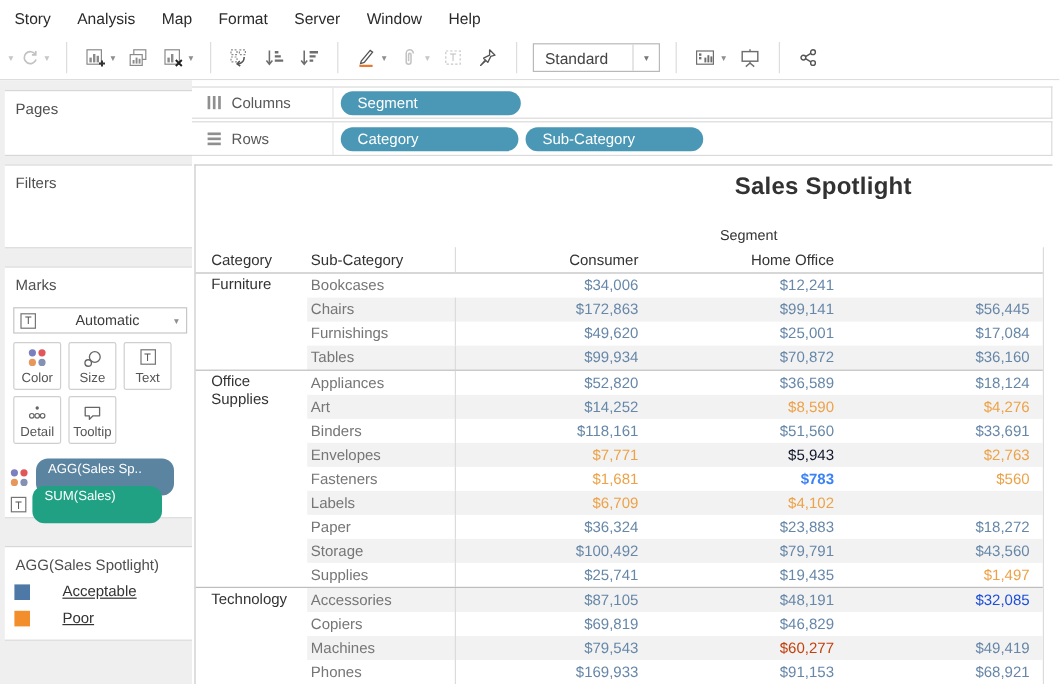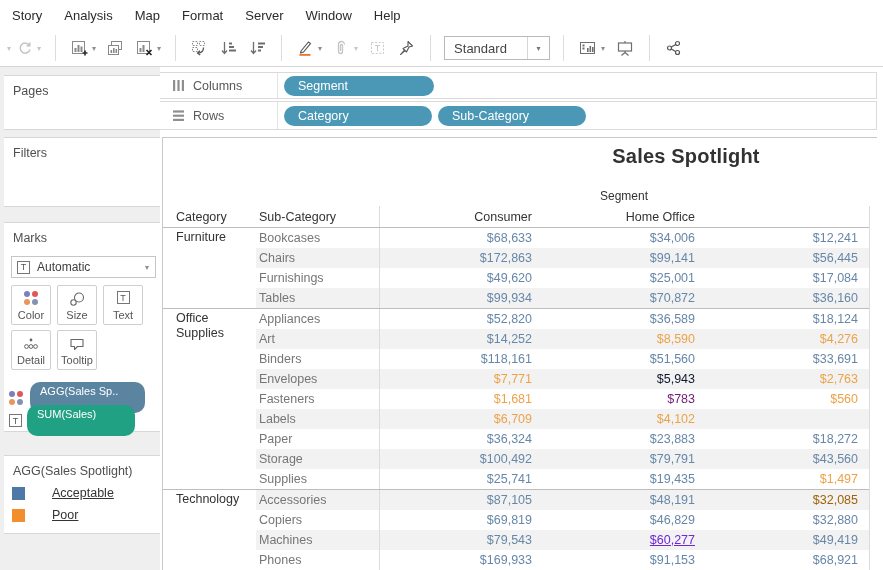--- a/index.html
+++ b/index.html
@@ -26,21 +26,21 @@
   .sidebar { position:absolute; left:0; top:0; width:160px; bottom:0; background:#efefef; }
   .card { position:absolute; left:4px; width:159px; background:#fff; border:1px solid #d7d7d7; border-left:none; }
   .card-label { font-size:12.5px; color:#4f4f4f; padding:8px 0 0 9px; }
   #card-pages   { top:8px;   height:55px; }
   #card-filters { top:70px;  height:70px; }
   #card-marks   { top:155px; height:210px; }
   #card-legend  { top:388px; height:79px; }
   
   .marks-dropdown { position:absolute; top:33px; left:7px; width:145px; height:22px; border:1px solid #c6c6c6; display:flex; align-items:center; padding:0 5px; }
   .tbox { width:13px; height:13px; border:1px solid #757575; font-size:9px; color:#555; display:flex; align-items:center; justify-content:center; flex:none; }
-  .marks-dropdown span.dd-label { flex:1; padding-left:7px; font-size:12px; color:#3d3d3d; }
+  .marks-dropdown span.dd-label { flex:1; padding-left:7px; font-size:12px; color:#3d3d3d;text-align:center; }
   .marks-dropdown .caret { margin-right:1px; }
   .mark-btn { position:absolute; width:40px; height:40px; border:1px solid #cfcfcf; border-radius:2px; display:flex; flex-direction:column; align-items:center; justify-content:flex-end; padding-bottom:3px; font-size:11px; color:#555; }
   .mark-btn .m-ic { position:absolute; top:5px; left:0; right:0; display:flex; justify-content:center; }
   .dots { width:14px; height:14px; display:grid; grid-template-columns:6px 6px; gap:2px; }
   .dots i { width:6px; height:6px; border-radius:50%; }
   .pill-row { position:absolute; left:5px; display:flex; align-items:center; gap:5px; }
   .pill { height:31px; line-height:19px; border-radius:10px; color:#fff; font-size:11px; padding:0 10px; white-space:nowrap; overflow:hidden; }
   
   .legend-item { position:absolute; left:8px; display:flex; align-items:center; gap:27px; font-size:12.5px; color:#333;text-decoration:underline; }
   .swatch { width:13px; height:13px; flex:none; }
@@ -370,21 +370,20 @@
           <div class="h-val first">Consumer</div>
           <div class="h-val">Home Office</div>
         </div>
         <div>
             <div class="t-group">
               <div class="cat-label">Furniture</div>
               <div class="t-row">
                 <div class="c-cat"></div>
                 <div class="band">
                   <div class="c-sub">Bookcases</div>
-                  <div class="c-val first" style="color: rgb(103, 135, 168);">$68,633</div>
                   <div class="c-val" style="color: rgb(103, 135, 168);">$34,006</div>
                   <div class="c-val" style="color: rgb(103, 135, 168);">$12,241</div>
                 </div>
               </div>
               <div class="t-row">
                 <div class="c-cat"></div>
                 <div class="band banded">
                   <div class="c-sub">Chairs</div>
                   <div class="c-val first" style="color: rgb(103, 135, 168);">$172,863</div>
                   <div class="c-val" style="color: rgb(103, 135, 168);">$99,141</div>
@@ -446,21 +445,21 @@
                   <div class="c-val first" style="color: rgb(237, 162, 72);">$7,771</div>
                   <div class="c-val" style="color: #0f172a;">$5,943</div>
                   <div class="c-val" style="color: rgb(237, 162, 72);">$2,763</div>
                 </div>
               </div>
               <div class="t-row">
                 <div class="c-cat"></div>
                 <div class="band">
                   <div class="c-sub">Fasteners</div>
                   <div class="c-val first" style="color: rgb(237, 162, 72);">$1,681</div>
-                  <div class="c-val" style="color: #701a75;">$783</div>
+                  <div class="c-val" style="color: #3b82f6; font-weight: bold;">$783</div>
                   <div class="c-val" style="color: rgb(237, 162, 72);">$560</div>
                 </div>
               </div>
               <div class="t-row">
                 <div class="c-cat"></div>
                 <div class="band banded">
                   <div class="c-sub">Labels</div>
                   <div class="c-val first" style="color: rgb(237, 162, 72);">$6,709</div>
                   <div class="c-val" style="color: rgb(237, 162, 72);">$4,102</div>
                 </div>
@@ -494,38 +493,37 @@
               </div>
             </div>
             <div class="t-group t-group-sep">
               <div class="cat-label">Technology</div>
               <div class="t-row">
                 <div class="c-cat"></div>
                 <div class="band banded">
                   <div class="c-sub">Accessories</div>
                   <div class="c-val first" style="color: rgb(103, 135, 168);">$87,105</div>
                   <div class="c-val" style="color: rgb(103, 135, 168);">$48,191</div>
-                  <div class="c-val" style="color: #a16207;">$32,085</div>
+                  <div class="c-val" style="color: #1d4ed8;">$32,085</div>
                 </div>
               </div>
               <div class="t-row">
                 <div class="c-cat"></div>
                 <div class="band">
                   <div class="c-sub">Copiers</div>
                   <div class="c-val first" style="color: rgb(103, 135, 168);">$69,819</div>
                   <div class="c-val" style="color: rgb(103, 135, 168);">$46,829</div>
-                  <div class="c-val" style="color: rgb(103, 135, 168);">$32,880</div>
                 </div>
               </div>
               <div class="t-row">
                 <div class="c-cat"></div>
                 <div class="band banded">
                   <div class="c-sub">Machines</div>
                   <div class="c-val first" style="color: rgb(103, 135, 168);">$79,543</div>
-                  <div class="c-val" style="color: #6d28d9; text-decoration: underline;">$60,277</div>
+                  <div class="c-val" style="color: #c2410c;">$60,277</div>
                   <div class="c-val" style="color: rgb(103, 135, 168);">$49,419</div>
                 </div>
               </div>
               <div class="t-row">
                 <div class="c-cat"></div>
                 <div class="band">
                   <div class="c-sub">Phones</div>
                   <div class="c-val first" style="color: rgb(103, 135, 168);">$169,933</div>
                   <div class="c-val" style="color: rgb(103, 135, 168);">$91,153</div>
                   <div class="c-val" style="color: rgb(103, 135, 168);">$68,921</div>

